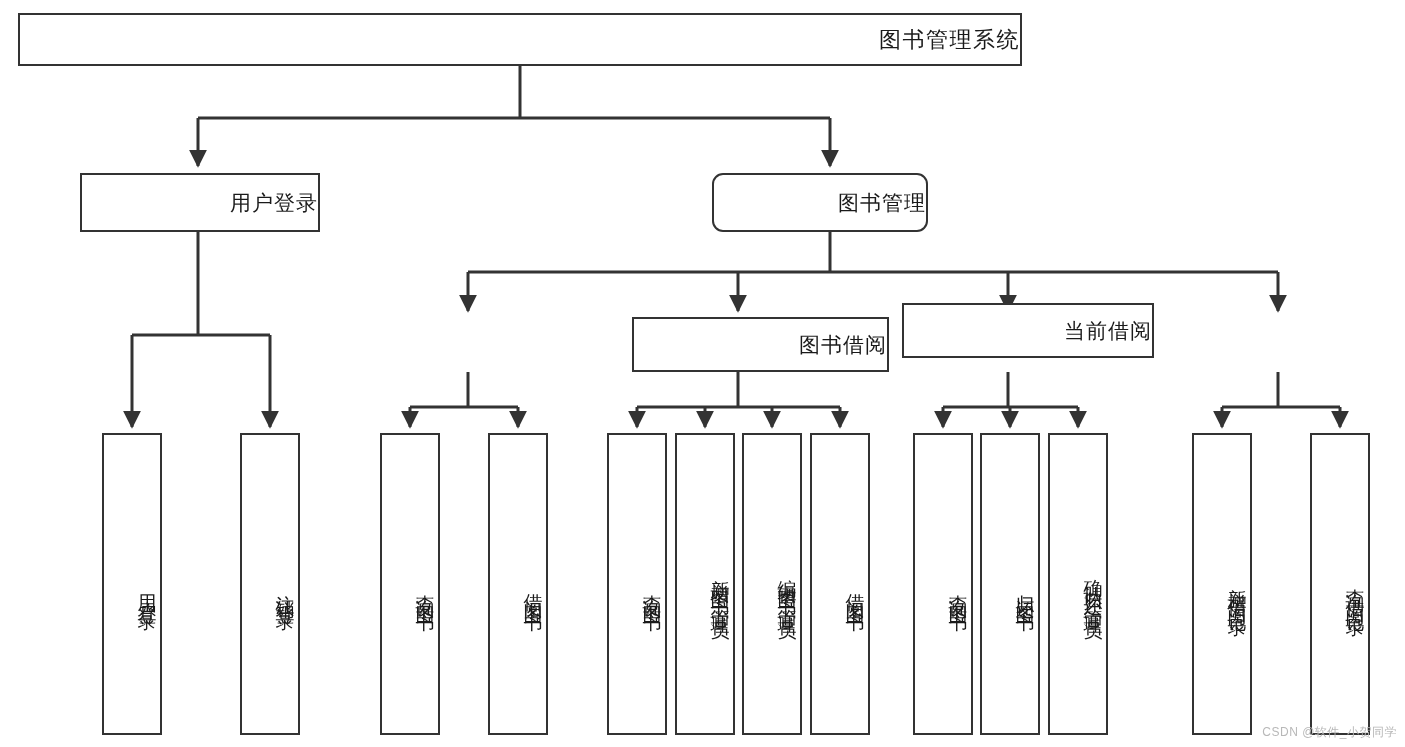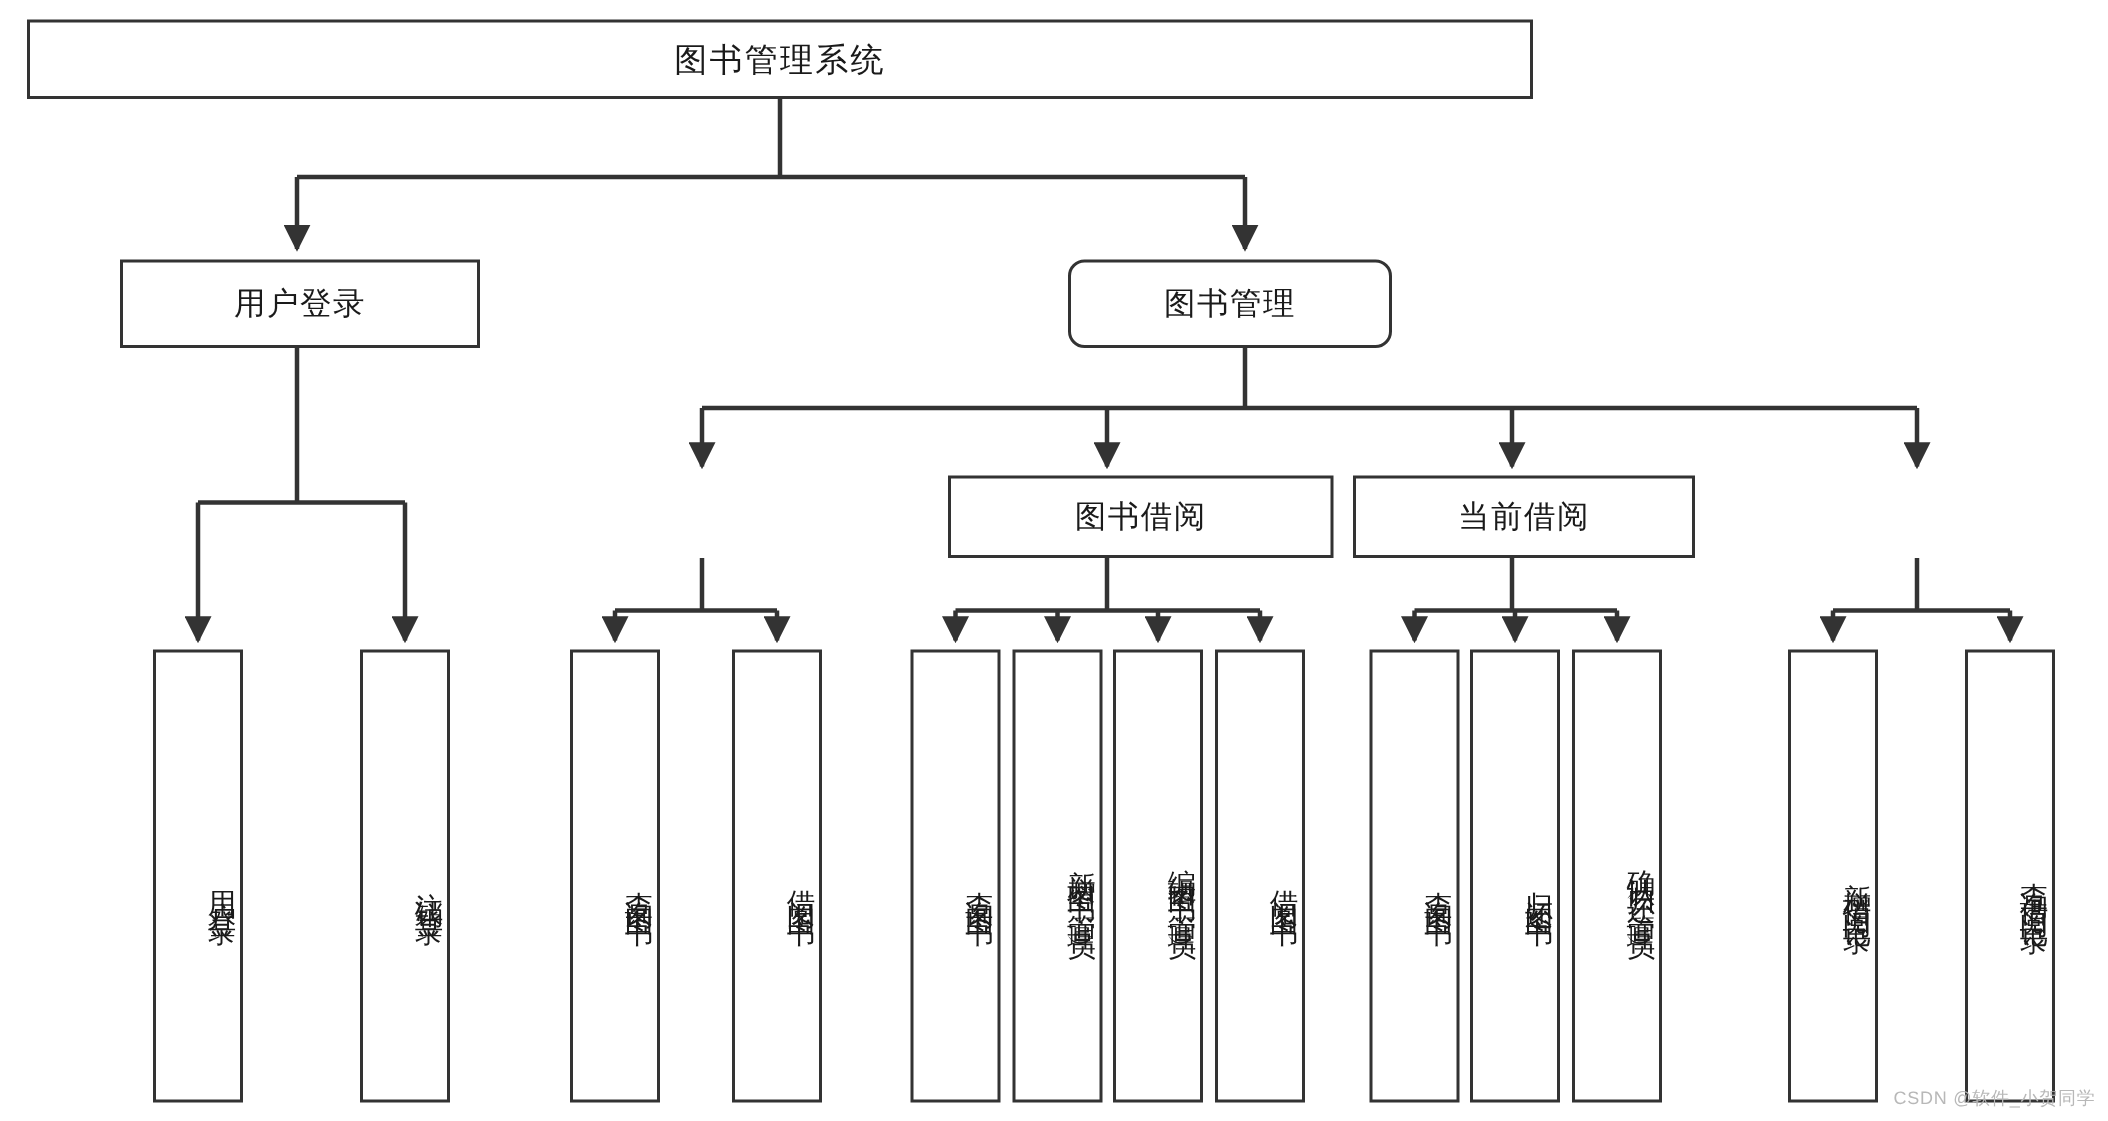--- a/index.html
+++ b/index.html
@@ -23,21 +23,21 @@
     height: 747px;
     pointer-events: none;
   }
   .node {
     position: absolute;
     box-sizing: border-box;
     background: #ffffff;
     border: 2px solid #333333;
     display: flex;
     align-items: center;
-    justify-content: center;
+    justify-content: flex-end;
     color: #1a1a1a;
   }
   .node.horiz {
     font-size: 21px;
     line-height: 1.2;
     letter-spacing: 1px;
   }
   .node.root {
     font-size: 22px;
     letter-spacing: 1.5px;
@@ -130,21 +130,21 @@
   <div class="node horiz" style="left:80px; top:173px; width:240px; height:59px;">
     <span>用户登录</span>
   </div>
   <div class="node horiz" style="left:712px; top:173px; width:216px; height:59px;border-radius:11px;">
     <span>图书管理</span>
   </div>
 
   <div class="node horiz" style="left:632px; top:317px; width:257px; height:55px;">
     <span>图书借阅</span>
   </div>
-  <div class="node horiz" style="left:902px; top:317px; width:228px; height:55px;">
+  <div class="node horiz" style="left:902px; top:303px; width:252px; height:55px;">
     <span>当前借阅</span>
   </div>
 
   <div class="node leaf" style="left:102px; top:433px; width:60px; height:302px;">
     <span class="leaf-label">用户登录</span>
   </div>
   <div class="node leaf" style="left:240px; top:433px; width:60px; height:302px;">
     <span class="leaf-label">注销登录</span>
   </div>
 

